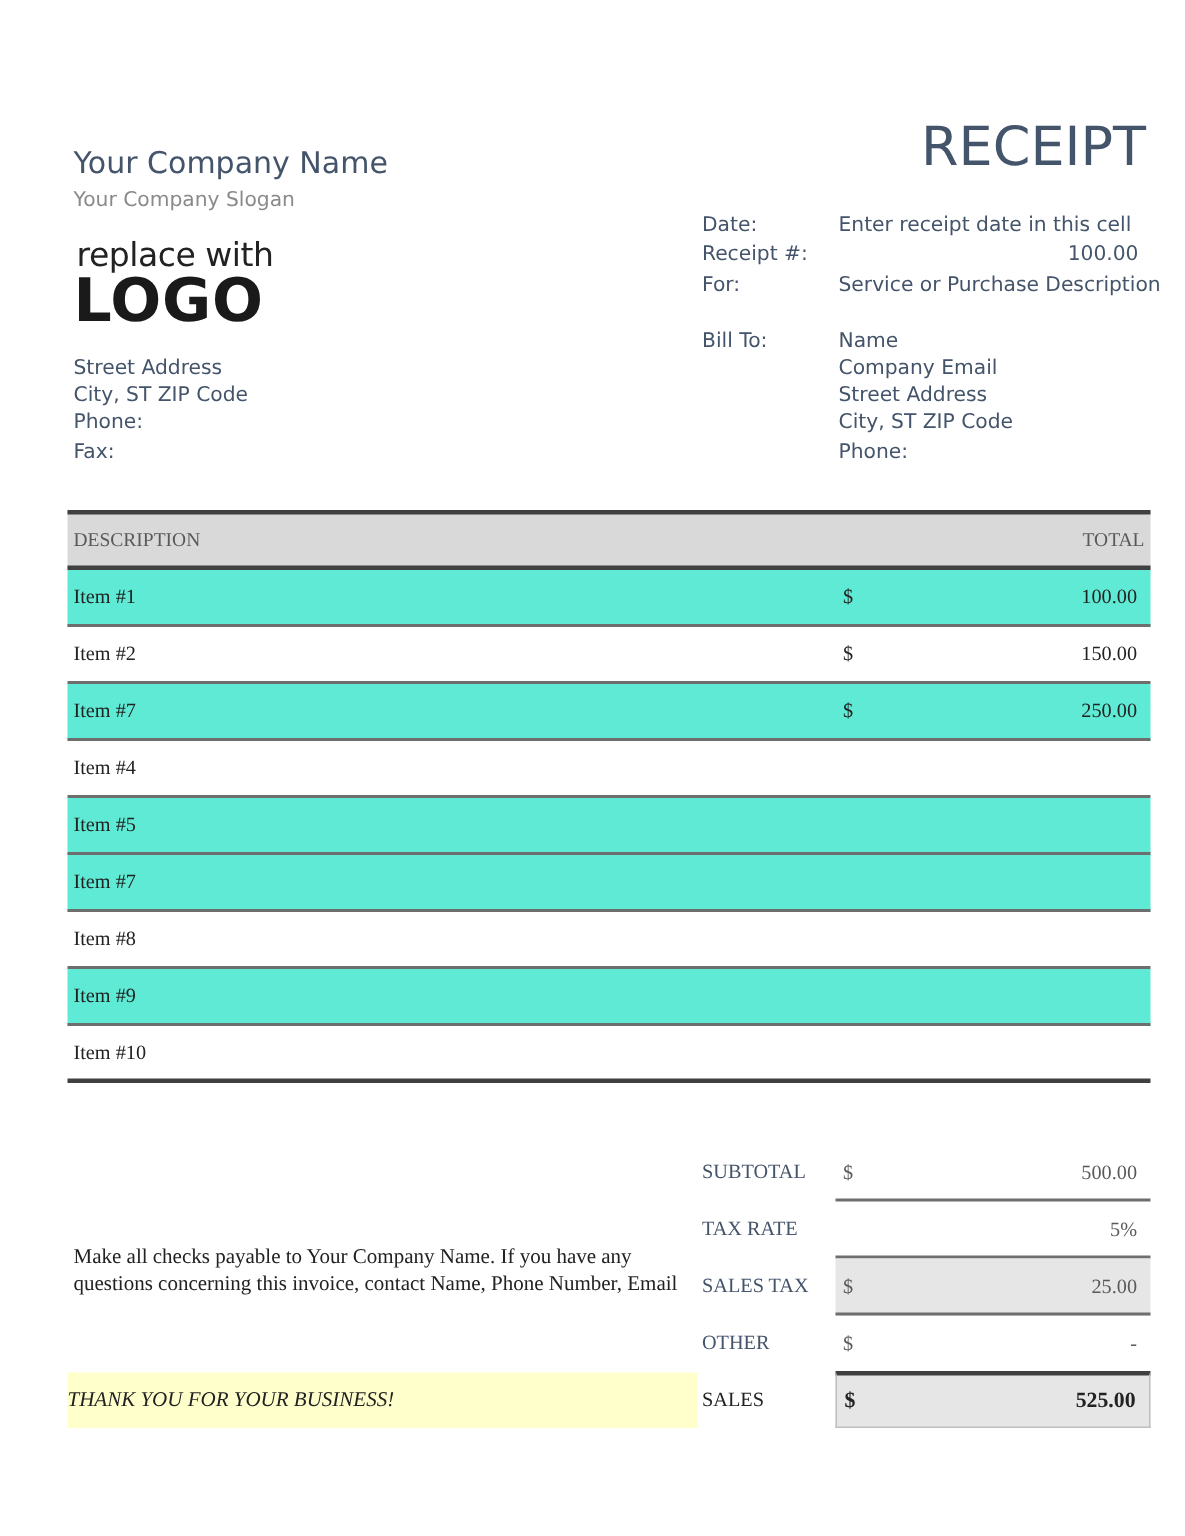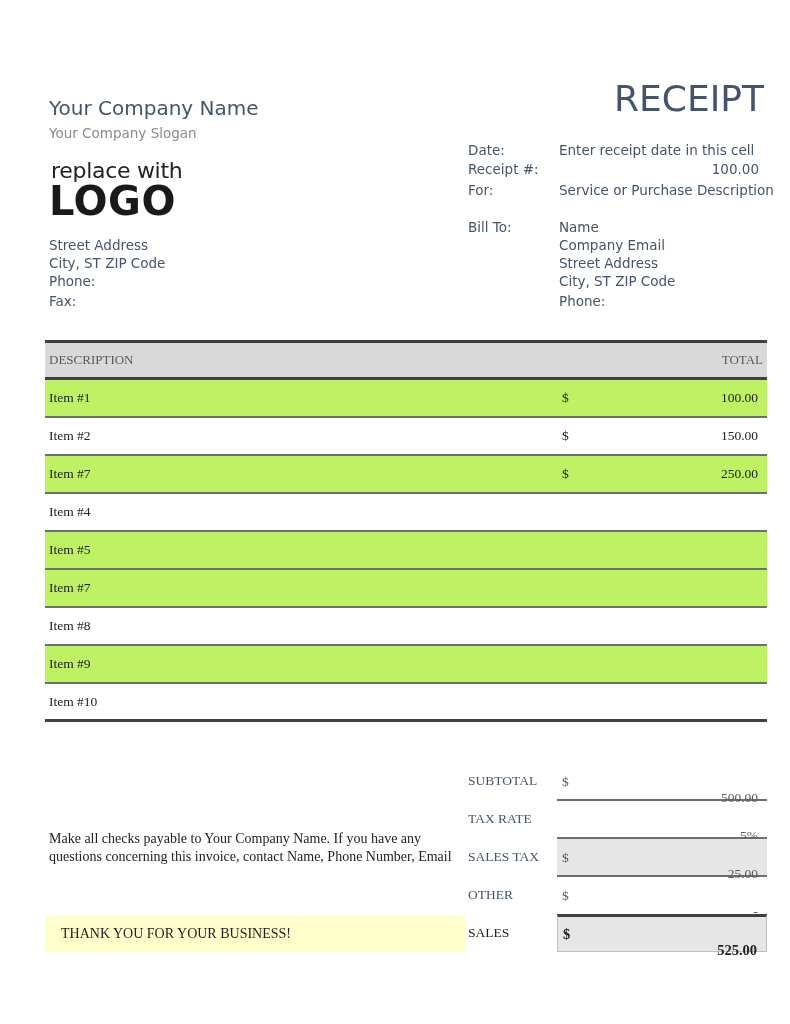--- a/index.html
+++ b/index.html
@@ -11,32 +11,32 @@
   .logo-big { left: 49px; top: 178px; font-size: 40px; color: #1a1a1a; font-weight: bold; letter-spacing: 0.5px; }
   .addr { left: 49px; font-size: 13.5px; color: #44546a; }
   .receipt-title { right: 26px; top: 78px; font-size: 36px; color: #44546a; }
   .meta-label { left: 468px; font-size: 13.5px; color: #44546a; }
   .meta-value { left: 559px; font-size: 13.5px; color: #44546a; }
   .meta-value-right { right: 31px; font-size: 13.5px; color: #44546a; }
 
   .table { position: absolute; left: 45px; top: 340px; width: 722px; font-family: "Liberation Serif", serif; }
   .thead { height: 36px; background: #d9d9d9; border-top: 3px solid #404040; border-bottom: 3px solid #404040; display: flex; align-items: center; justify-content: space-between; padding: 12px 4px; font-size: 13px; color: #595959; box-sizing: border-box; height: 40px; }
   .row { height: 38px; border-bottom: 2px solid #6e6e6e; display: flex; align-items: center; padding: 0 4px; font-size: 13.5px; color: #222; box-sizing: border-box; position: relative; }
-  .row.alt { background: #bef264; }
+  .row.alt { background: #5eead4; }
   .row.last { border-bottom: 3px solid #404040; }
   .row .cur { position: absolute; left: 517px; }
   .row .amt { position: absolute; right: 9px; }
 
   .note { left: 49px; top: 830px; width: 410px; font-family: "Liberation Serif", serif; font-size: 14px; color: #222; line-height: 18px; }
-  .thanks { left: 45px; top: 915px; width: 420px; height: 37px; background: #ffffcc; font-family: "Liberation Serif", serif; font-size: 14px; color: #222; display: flex; align-items: center; padding-left: 16px; box-sizing: border-box; }
+  .thanks { left: 45px; top: 915px; width: 420px; height: 37px; background: #ffffcc; font-family: "Liberation Serif", serif; font-size: 14px; color: #222; display: flex; align-items: center; padding-left: 0; box-sizing: border-box; font-style: italic; }
 
   .sum-label { left: 468px; font-family: "Liberation Serif", serif; font-size: 13.5px; color: #44546a; }
   .sum-box { position: absolute; left: 557px; width: 210px; height: 38px; box-sizing: border-box; font-family: "Liberation Serif", serif; font-size: 13.5px; color: #595959; }
   .sum-box .cur { position: absolute; left: 5px; top: 11px; }
-  .sum-box .val { position: absolute; right: 9px; top: 11px; margin-top: 16px; }
+  .sum-box .val { position: absolute; right: 9px; top: 11px; }
   .sum-box.bb { border-bottom: 2px solid #6e6e6e; }
   .sum-box.shade { background: #e6e6e6; }
   .sum-box.total { background: #e6e6e6; border-top: 3px solid #404040; border-left: 1px solid #bfbfbf; border-right: 1px solid #bfbfbf; border-bottom: 1px solid #bfbfbf; color: #222; font-weight: bold; font-size: 14.5px; }
   .sum-box.total .cur { top: 9px; }
   .sum-box.total .val { top: 9px; }
   .total-label { color: #222; }
 </style>
 </head>
 <body>
 

